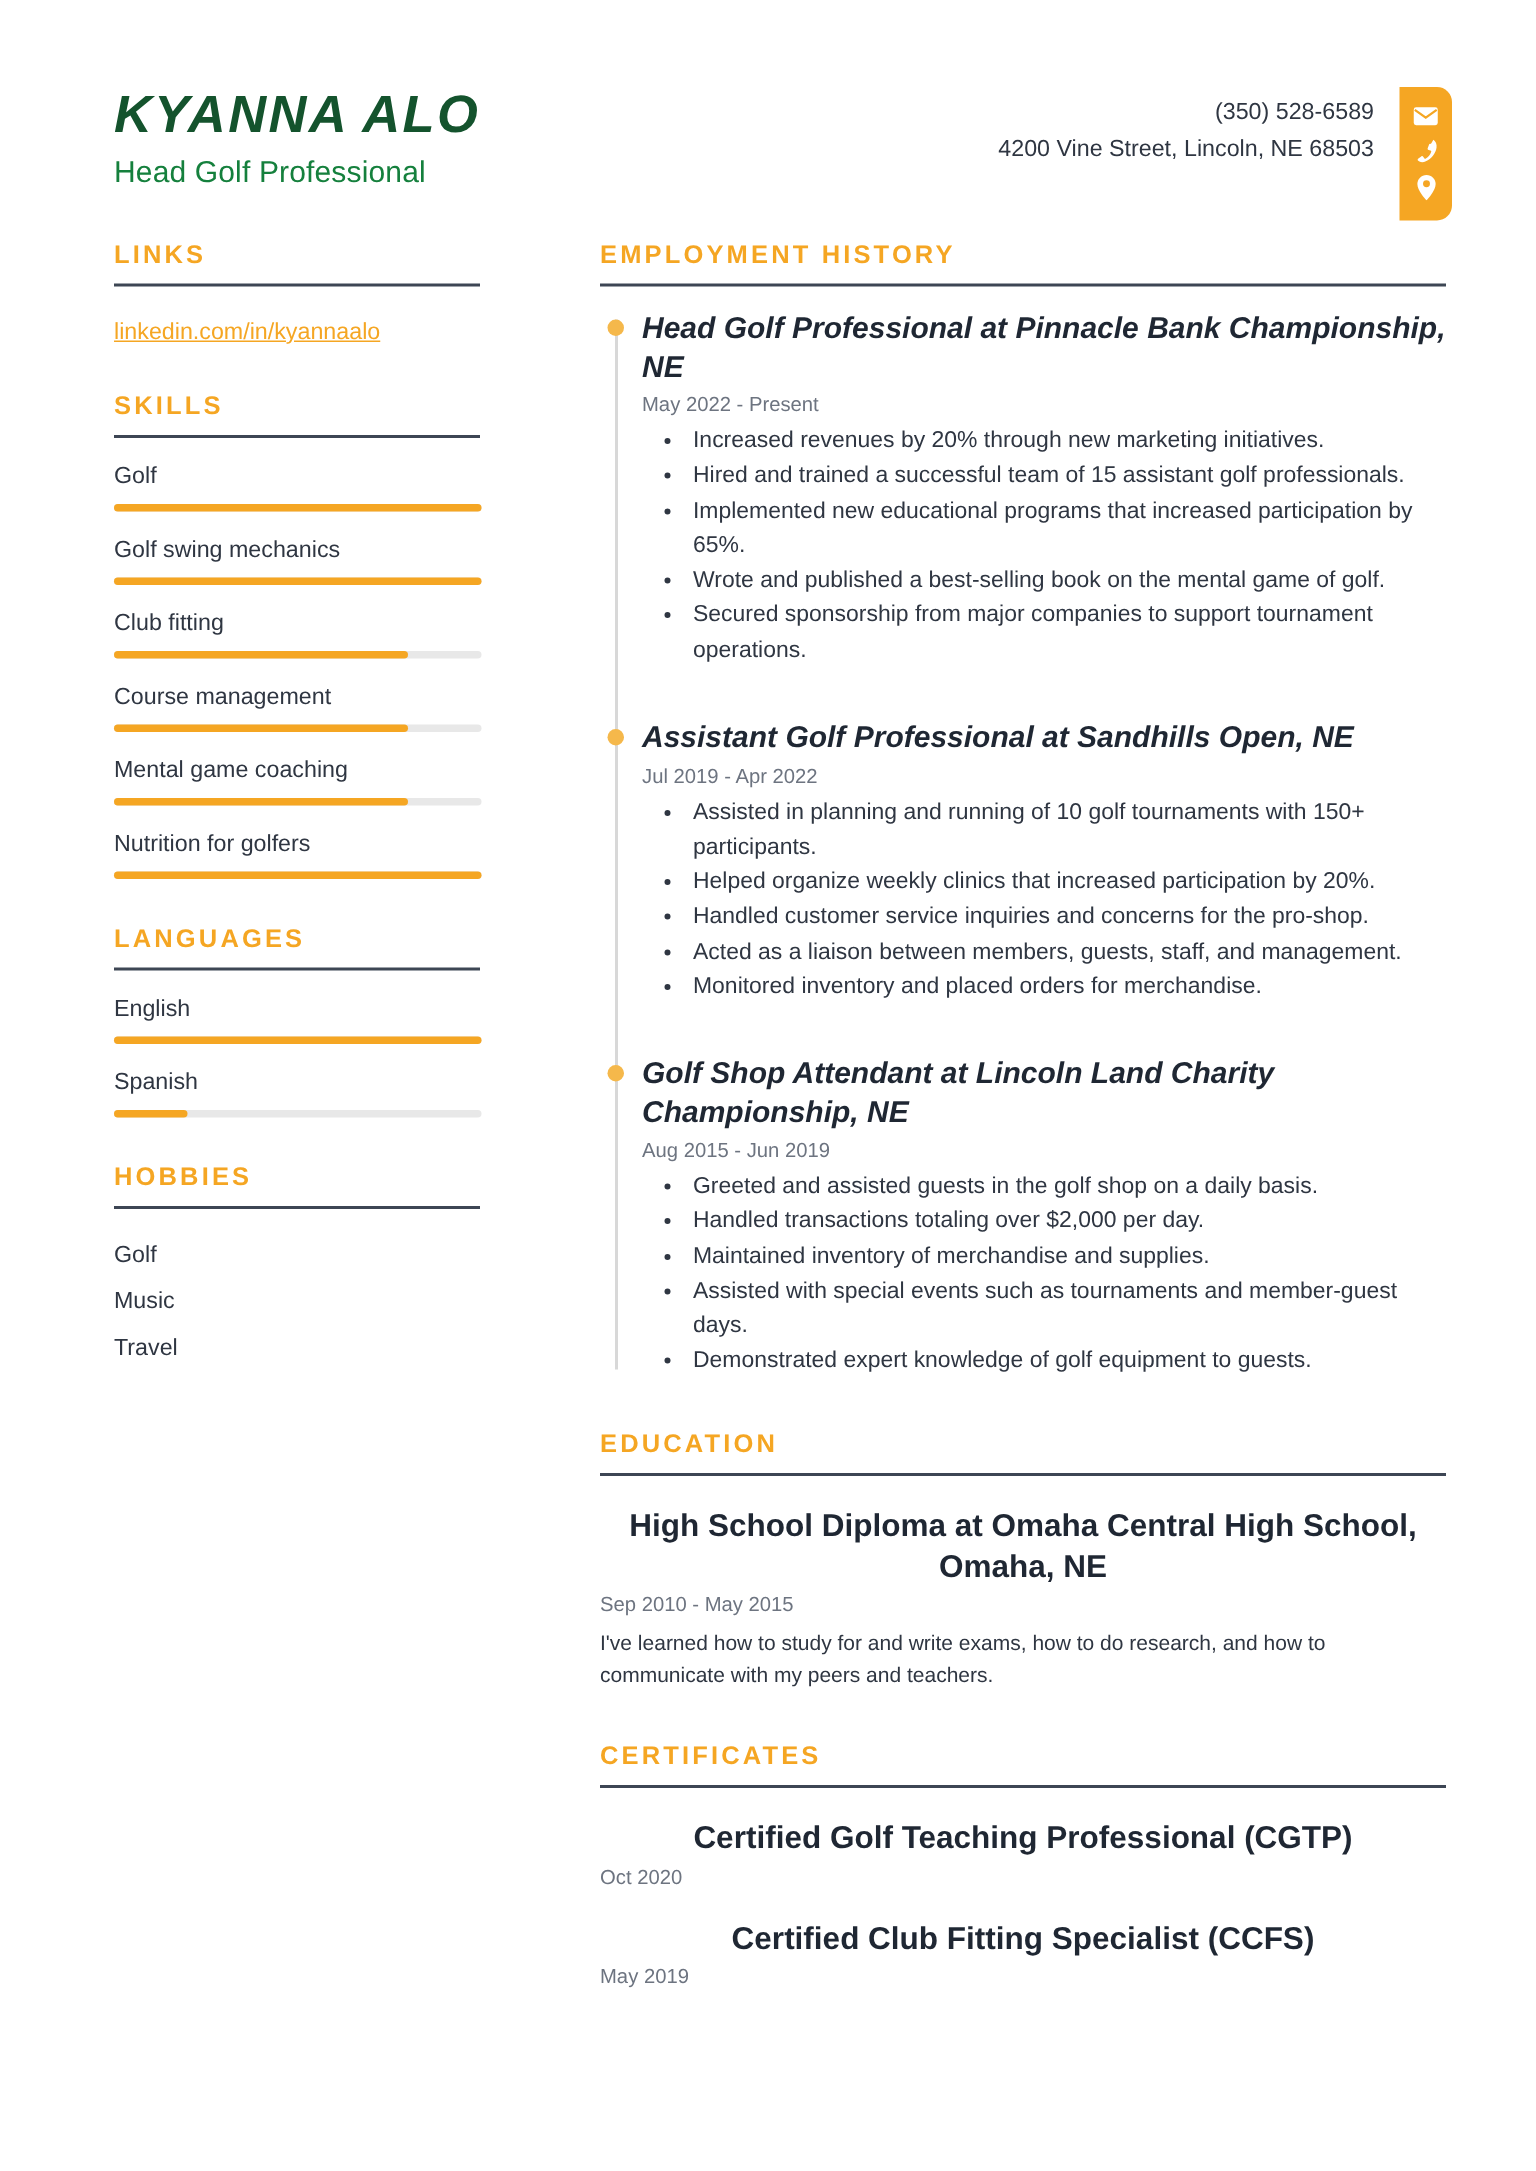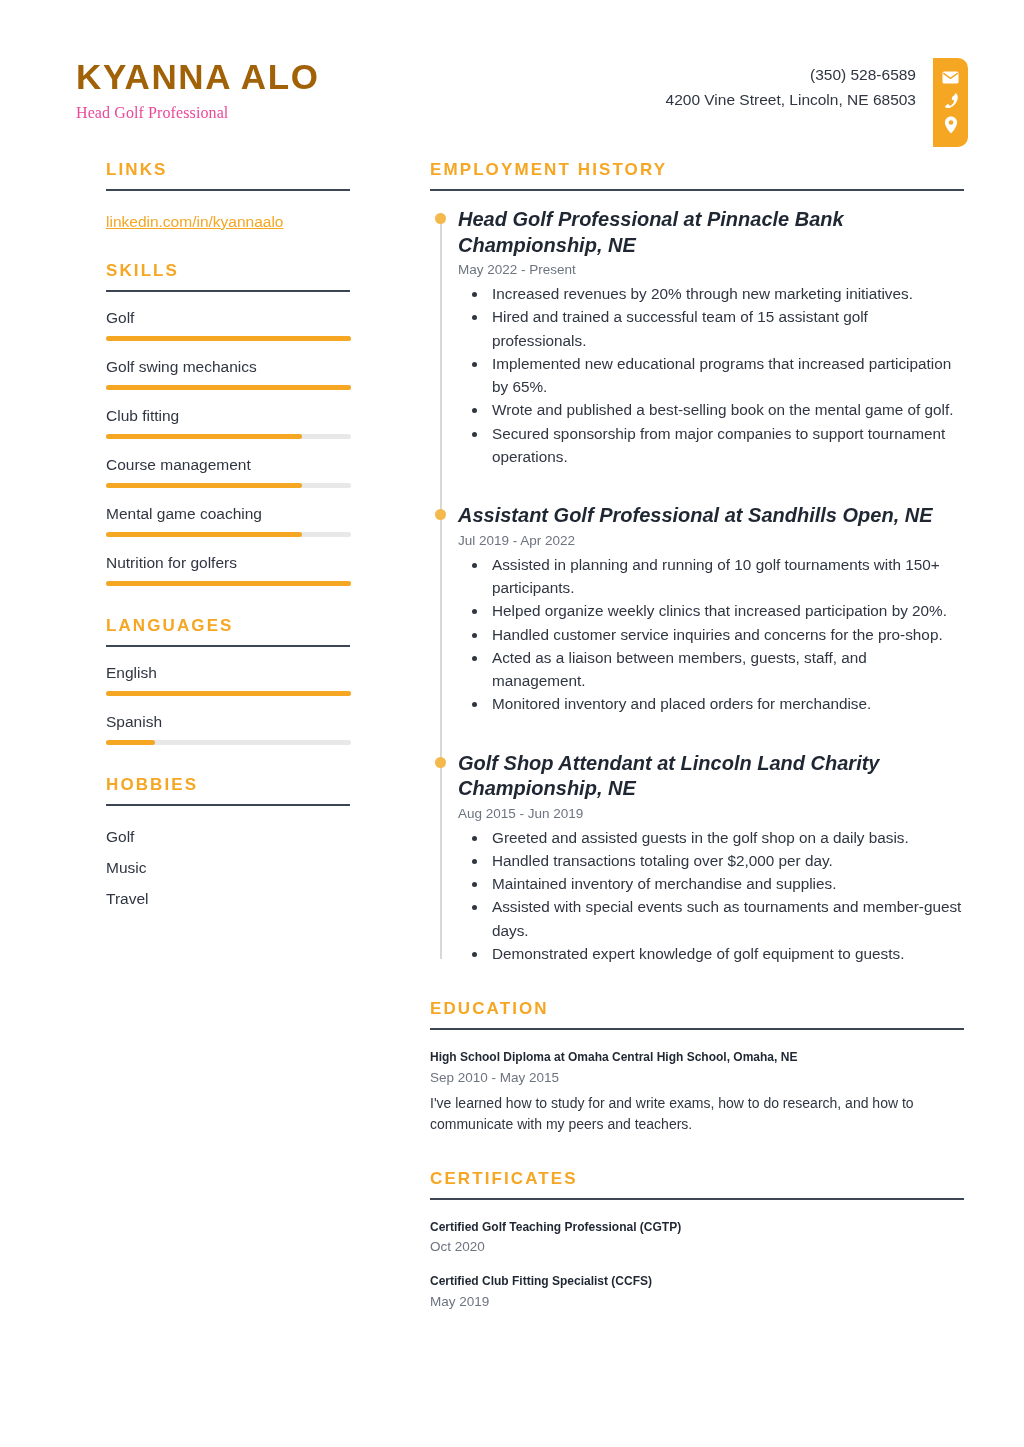--- a/index.html
+++ b/index.html
@@ -21,29 +21,29 @@
   .header {
     position: relative;
     padding: 52px 0 0 0;
     height: 160px;
   }
   .name-block { position: absolute; left: 76px; top: 58px; }
   .name {
     font-size: 35px;
     font-weight: bold;
     letter-spacing: 1.6px;
-    color: #a16207;
+    color: #14532d;
     line-height: 1.1;
+    font-style: italic;
   }
   .job-title {
-    font-size: 16px;
-    color: #ec4899;
+    font-size: 20px;
+    color: #15803d;
     margin-top: 7px;
     letter-spacing: .1px;
-    font-family: Liberation Serif, serif;
   }
   .contact-block {
     position: absolute;
     right: 108px;
     top: 62px;
     text-align: right;
   }
   .contact-line {
     font-size: 15.5px;
     color: #2f3642;
@@ -69,21 +69,21 @@
     padding: 6px 0;
   }
   .contact-tab svg { display: block; }
 
   
   .body-cols {
     position: relative;
     display: flex;
     padding: 0 60px 0 76px;
   }
-  .col-left { width: 272px; flex: none; padding-right: 28px; margin-left: 30px; }
+  .col-left { width: 272px; flex: none; padding-right: 28px; }
   .col-right { flex: 1; padding-left: 52px; }
 
   
   .sec-title {
     font-size: 17px;
     font-weight: bold;
     letter-spacing: 2.1px;
     color: #F5A623;
     text-transform: uppercase;
   }
@@ -174,24 +174,25 @@
   .job-bullets li {
     font-size: 15.3px;
     color: #2f3642;
     line-height: 1.52;
     padding-left: 4px;
   }
 
   
   .entry { margin-top: 20px; }
   .entry-head {
-    font-size: 12px;
+    font-size: 21px;
     font-weight: bold;
     color: #1f2733;
     line-height: 1.3;
+    text-align: center;
   }
   .entry-date {
     font-size: 13.5px;
     color: #6d7480;
     margin-top: 4px;
   }
   .entry-desc {
     font-size: 14px;
     color: #2f3642;
     line-height: 1.5;

